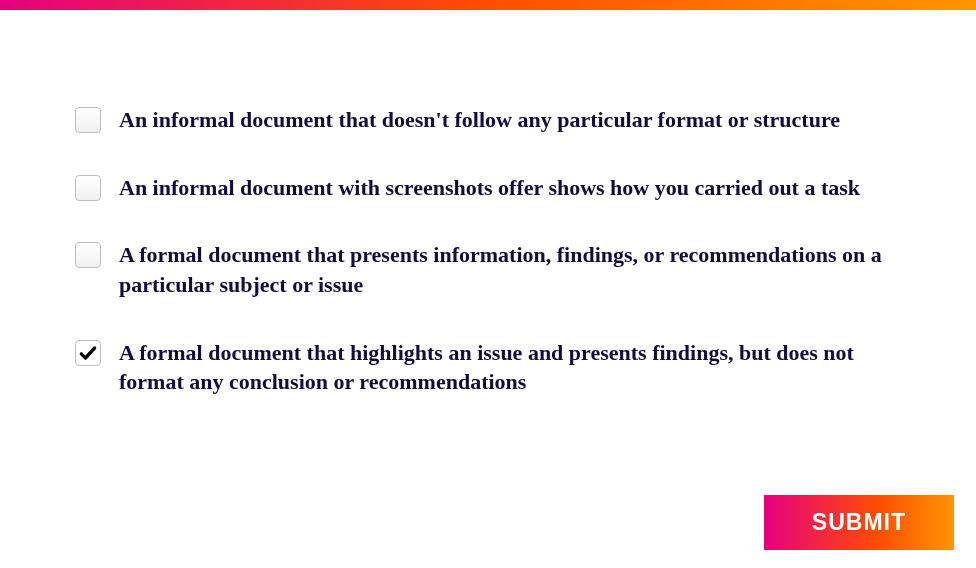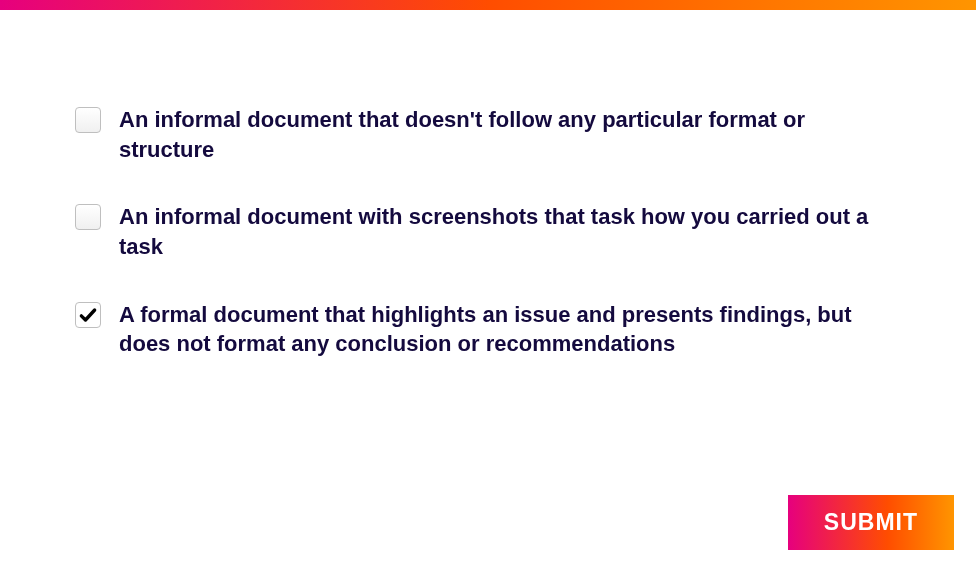--- a/index.html
+++ b/index.html
@@ -59,33 +59,34 @@
     .checkbox.checked .checkmark {
       display: block;
     }
     
     .option-label {
       font-size: 22px;
       font-weight: 700;
       color: #140a3e;
       line-height: 1.35;
       cursor: pointer;
+      font-family: Liberation Serif, serif;
     }
     
     .footer {
       position: absolute;
       bottom: 18px;
       right: 22px;
     }
     
     .submit-btn {
       background: linear-gradient(90deg, #e6007e 0%, #ff4d00 60%, #ff9500 100%);
       color: #fff;
       border: none;
-      padding: 14px 36px;
+      padding: 14px 48px;
       font-size: 23px;
       font-weight: 800;
       letter-spacing: 1px;
       cursor: pointer;
       font-family: inherit;
     }
   </style>
 </head>
 <body>
 
@@ -97,23 +98,29 @@
     <div class="checkbox">
       
     </div>
     <div class="option-label">An informal document that doesn't follow any particular format or structure</div>
   </div>
 
   <div class="option">
     <div class="checkbox">
       
     </div>
-    <div class="option-label">An informal document with screenshots that task how you carried out a task</div>
+    <div class="option-label">An informal document with screenshots offer shows how you carried out a task</div>
   </div>
 
+  <div class="option">
+    <div class="checkbox">
+      
+    </div>
+    <div class="option-label">A formal document that presents information, findings, or recommendations on a particular subject or issue</div>
+  </div>
 
   <div class="option">
     <div class="checkbox checked">
       <svg class="checkmark" viewBox="0 0 24 24" fill="none" stroke="#000" stroke-width="4" stroke-linecap="round" stroke-linejoin="round">
           <polyline points="4 13 9 18 20 6"></polyline>
         </svg>
     </div>
     <div class="option-label">A formal document that highlights an issue and presents findings, but does not format any conclusion or recommendations</div>
   </div>
 

